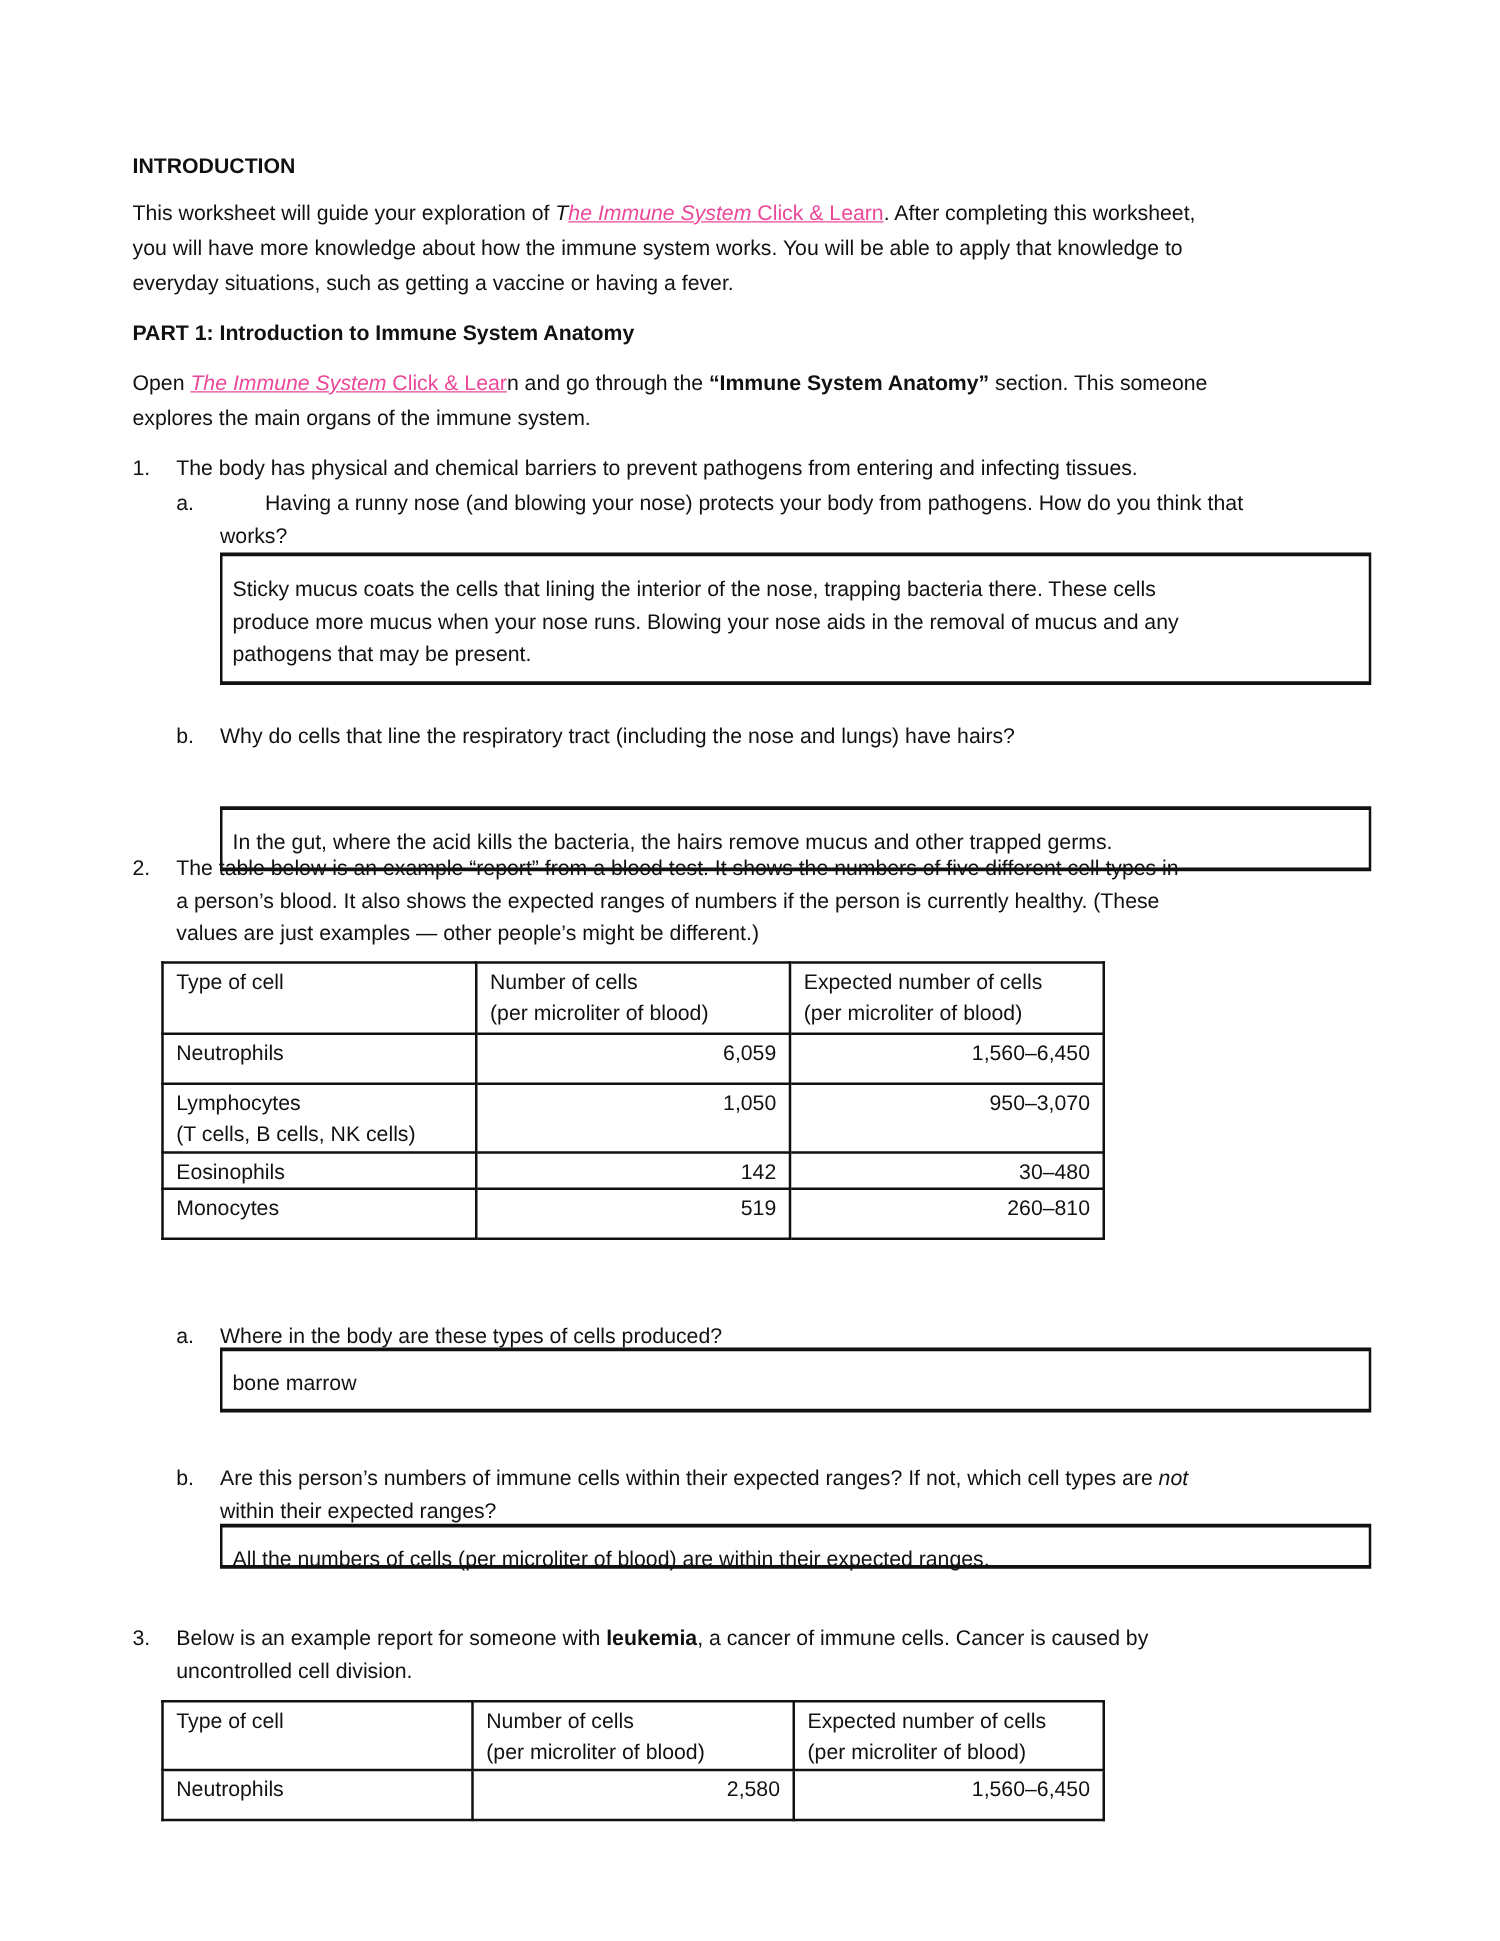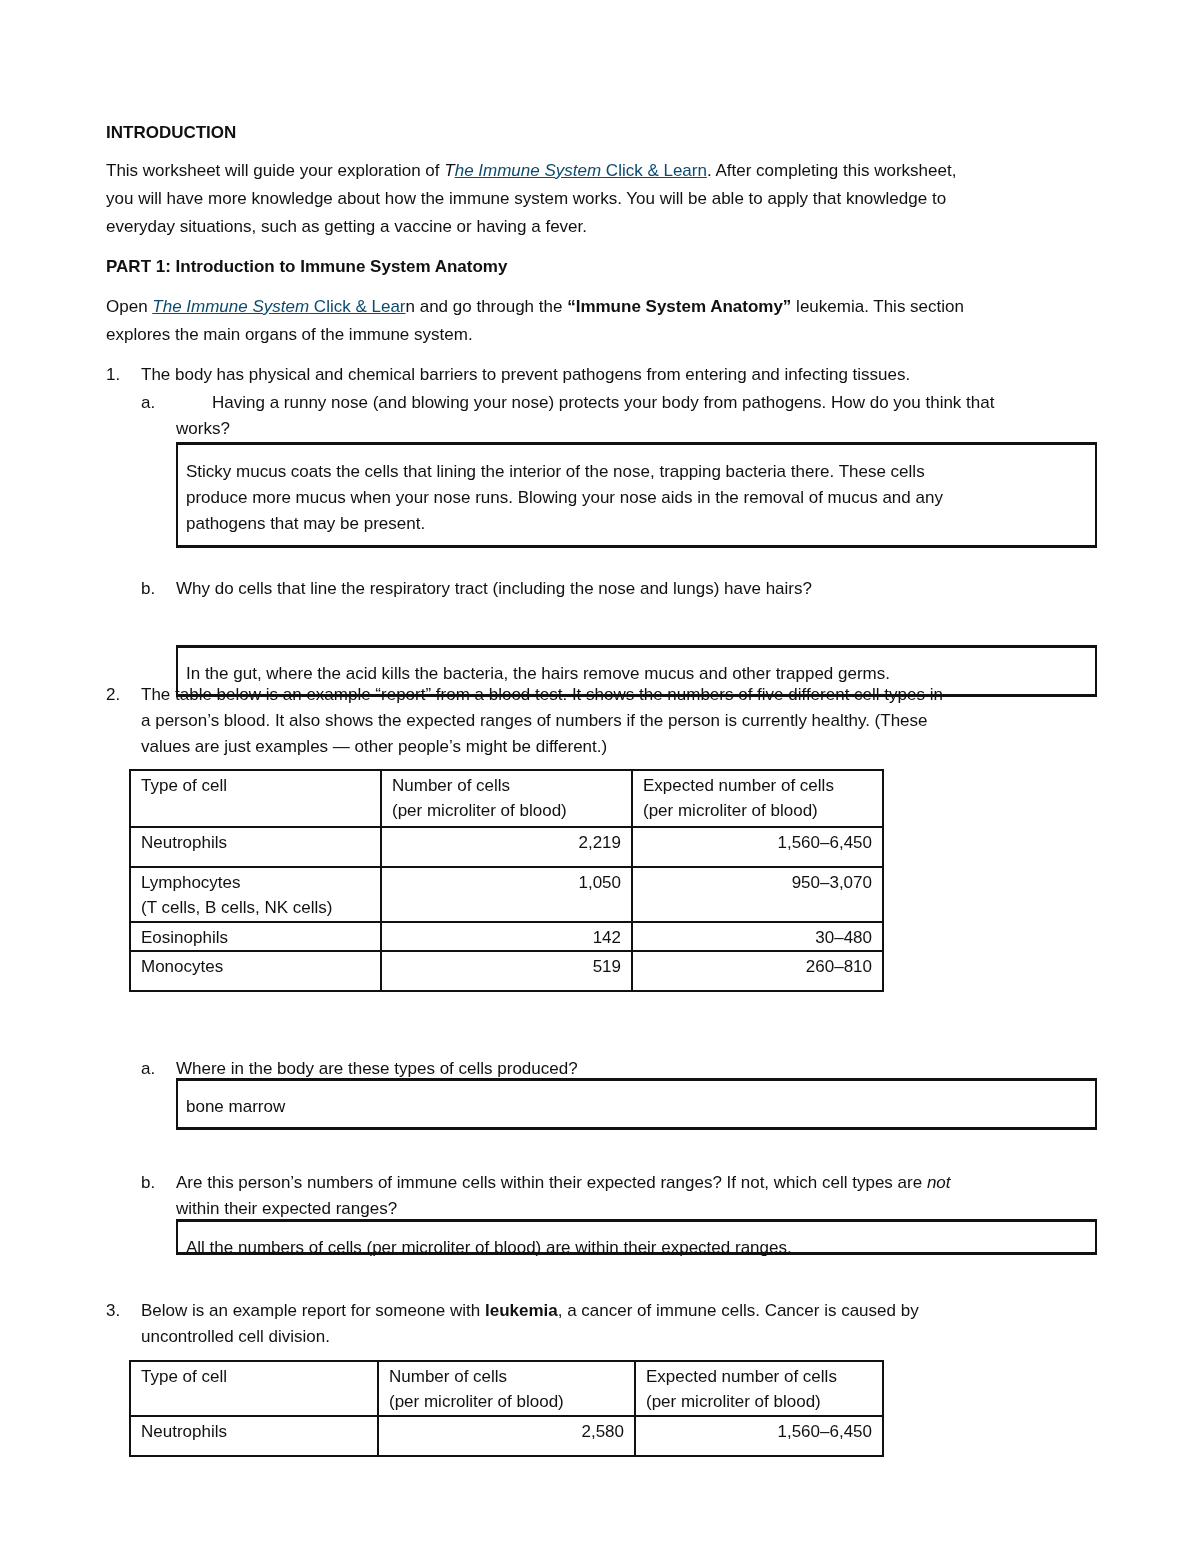--- a/index.html
+++ b/index.html
@@ -3,21 +3,21 @@
 <meta charset="utf-8">
 <style>
   html, body { margin: 0; padding: 0; background: #ffffff; }
   body {
     width: 1200px; height: 1553px; position: relative; overflow: hidden;
     font-family: "Liberation Sans", "DejaVu Sans", sans-serif;
     color: #111111; font-size: 17px;
   }
   .abs { position: absolute; }
   b, .b { font-weight: bold; }
-  .link { color: #0c4a6e; text-decoration: underline; }
+  .link { color: #ec4899; text-decoration: underline; }
   .it { font-style: italic; }
   .ans-box {
     position: absolute; border: 2px solid #111; box-sizing: border-box;
     border-top-width: 3px; border-bottom-width: 3px;
   }
   .ans-box .txt { position: absolute; left: 8px; white-space: nowrap; line-height: 26px; }
   table.cells {
     position: absolute; border-collapse: collapse; table-layout: fixed;
   }
   table.cells td, table.cells th {
@@ -34,21 +34,21 @@
 
 <div class="abs" style="left:106px; top:158px; white-space:nowrap; line-height:26px;">
   <span>This worksheet will guide your exploration of </span><span class="it">T</span><a class="link"><span class="it">he Immune System</span><span> Click &amp; Learn</span></a><span>. After completing this worksheet,</span>
 </div>
 <div class="abs" style="left:106px; top:186px; white-space:nowrap; line-height:26px;">you will have more knowledge about how the immune system works. You will be able to apply that knowledge to</div>
 <div class="abs" style="left:106px; top:214px; white-space:nowrap; line-height:26px;">everyday situations, such as getting a vaccine or having a fever.</div>
 
 <div class="abs b" style="left:106px; top:254px; line-height:26px;">PART 1: Introduction to Immune System Anatomy</div>
 
 <div class="abs" style="left:106px; top:294px; white-space:nowrap; line-height:26px;">
-  <span>Open </span><a class="link"><span class="it">The Immune System</span><span> Click &amp; Lear</span></a><span>n and go through the </span><span class="b">“Immune System Anatomy”</span><span> leukemia. This section</span>
+  <span>Open </span><a class="link"><span class="it">The Immune System</span><span> Click &amp; Lear</span></a><span>n and go through the </span><span class="b">“Immune System Anatomy”</span><span> section. This someone</span>
 </div>
 <div class="abs" style="left:106px; top:322px; white-space:nowrap; line-height:26px;">explores the main organs of the immune system.</div>
 
 <div class="abs" style="left:106px; top:362px; line-height:26px;">1.</div>
 <div class="abs" style="left:141px; top:362px; white-space:nowrap; line-height:26px;">The body has physical and chemical barriers to prevent pathogens from entering and infecting tissues.</div>
 
 <div class="abs" style="left:141px; top:390px; line-height:26px;">a.</div>
 <div class="abs" style="left:176px; top:390px; white-space:nowrap; line-height:26px;margin-left:36px;">Having a runny nose (and blowing your nose) protects your body from pathogens. How do you think that</div>
 <div class="abs" style="left:176px; top:416px; white-space:nowrap; line-height:26px;">works?</div>
 
@@ -79,21 +79,21 @@
   <tbody>
       <tr style="height:57px;">
     <th>
           <span class="hd">Type of cell</span>
         </th>
     <th><span class="hd">Number of cells</span><span>(per microliter of blood)</span></th>
     <th><span class="hd">Expected number of cells</span><span>(per microliter of blood)</span></th>
   </tr>
   <tr style="height:40px;">
     <td>Neutrophils</td>
-    <td class="num">2,219</td>
+    <td class="num">6,059</td>
     <td class="num">1,560–6,450</td>
   </tr>
   <tr style="height:55px;border-radius:22px;">
     <td><span style="display:block">Lymphocytes</span><span>(T cells, B cells, NK cells)</span></td>
     <td class="num">1,050</td>
     <td class="num">950–3,070</td>
   </tr>
   <tr style="height:24px;">
     <td>Eosinophils</td>
     <td class="num">142</td>

